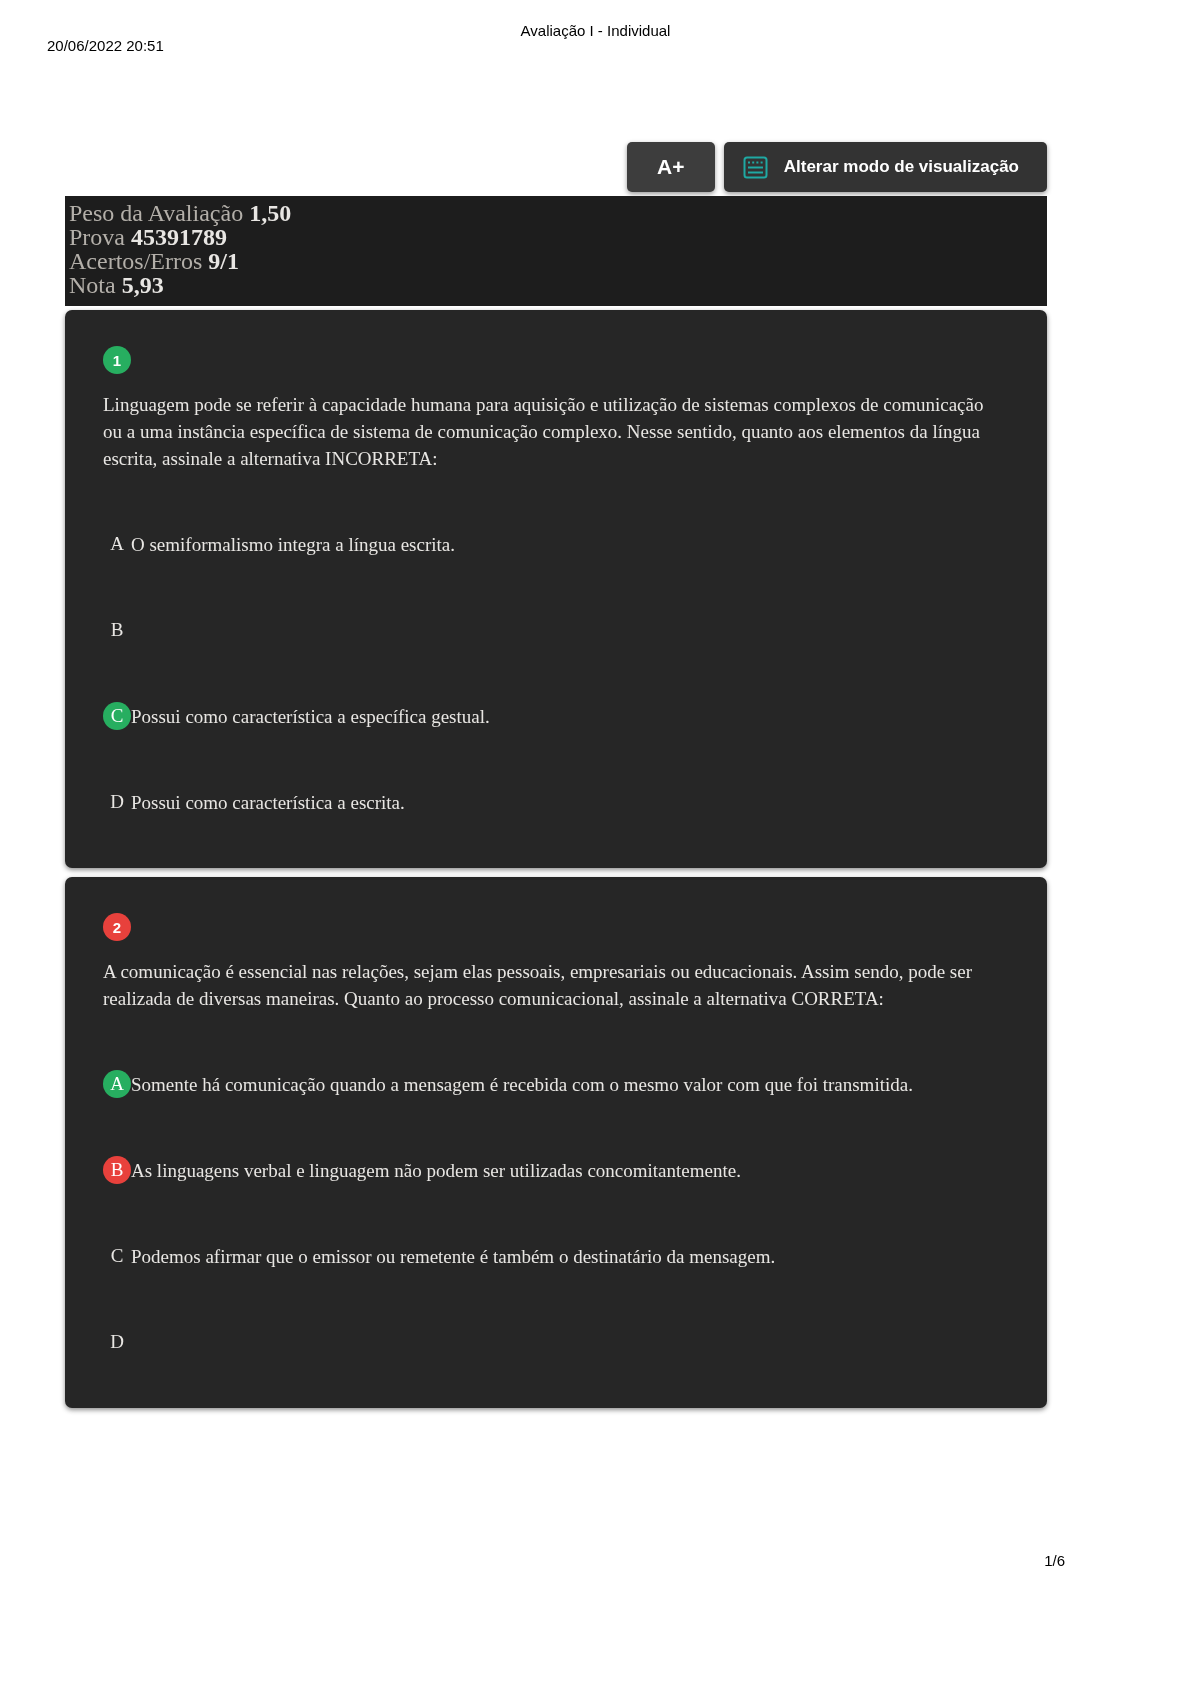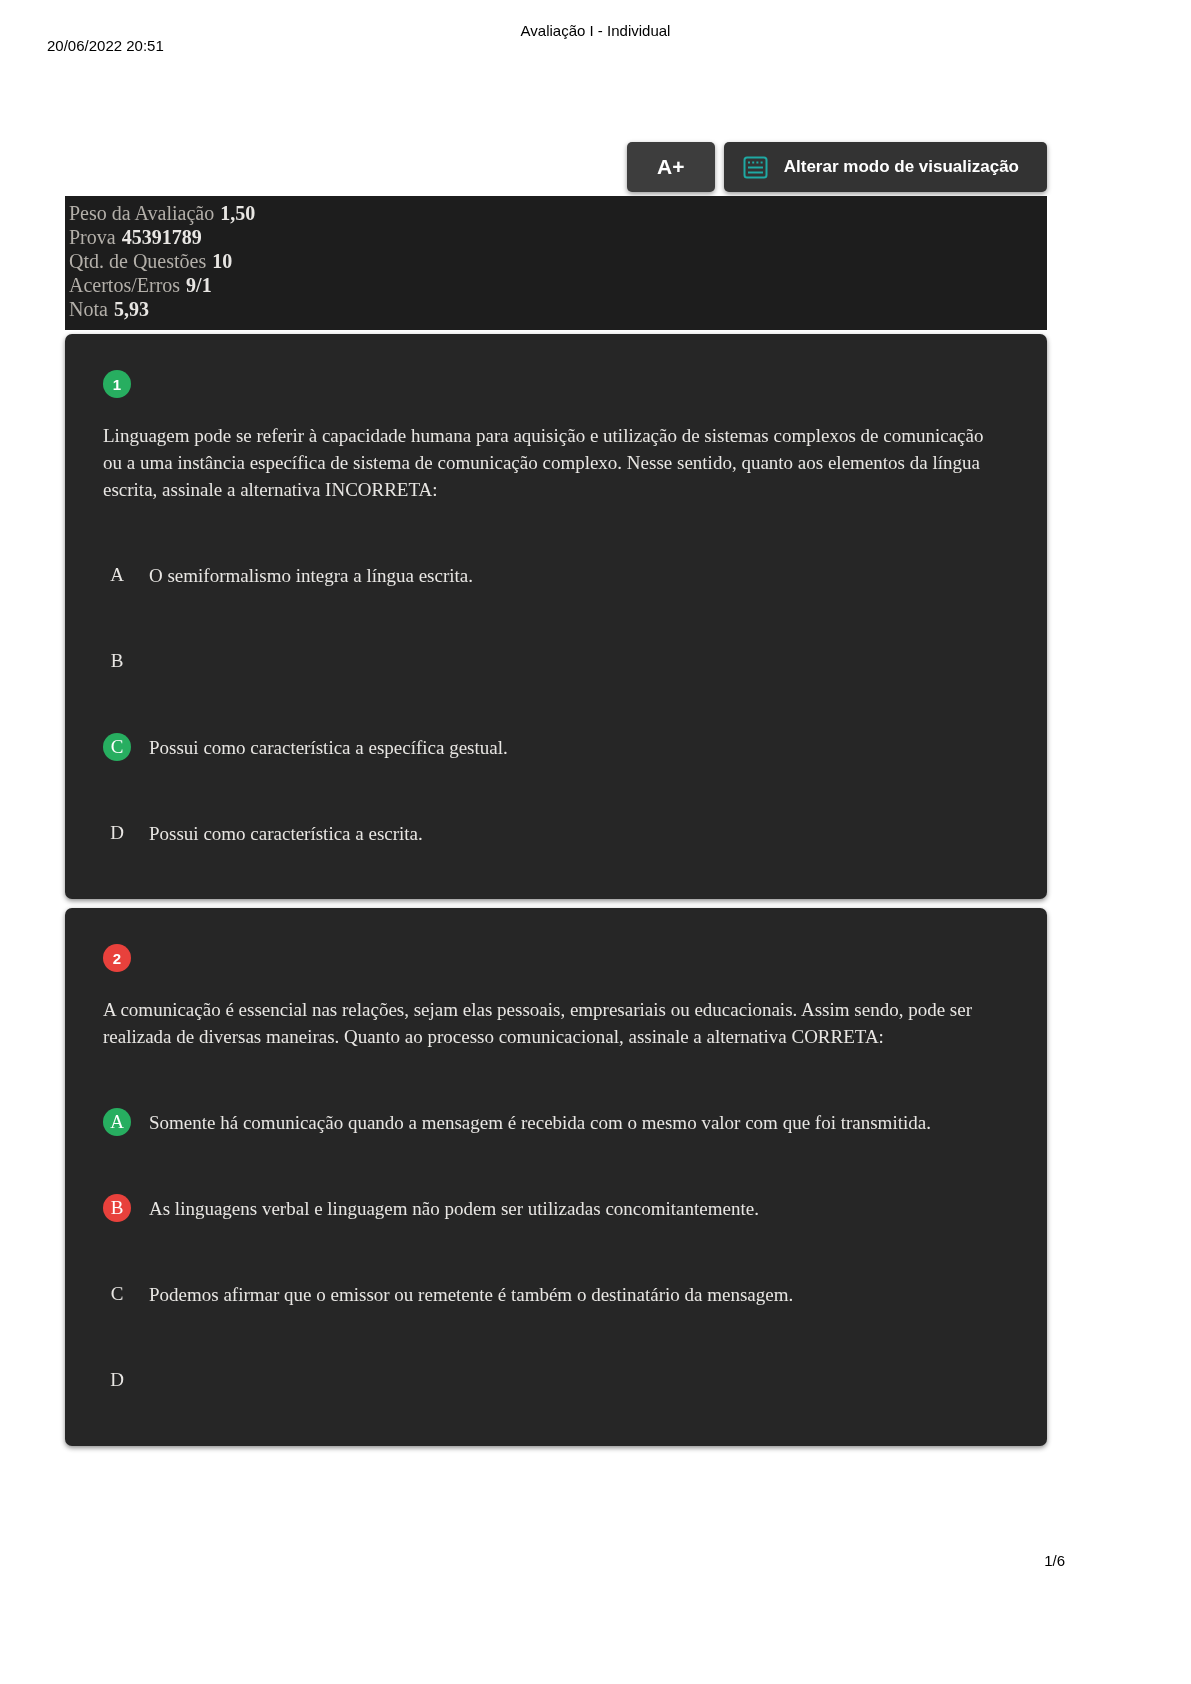--- a/index.html
+++ b/index.html
@@ -31,21 +31,21 @@
     display:flex; align-items:center; gap:15px; padding:0 28px 0 18px;text-align:right;
   }
   .viewmode-icon { display:flex; align-items:center; }
 
   
   .content { position:absolute; top:196px; left:65px; width:982px; }
 
   .summary {
     background:#1d1d1d; padding:5px 10px 9px 4px;
     font-family:"Liberation Serif","DejaVu Serif",serif;
-    font-size:20px; line-height:24px;
+    font-size:24px; line-height:24px;
   }
   .summary-row { white-space:nowrap; }
   .s-label { color:#b3afa9; }
   .s-value { color:#e8e6e3; font-weight:bold; margin-left:6px; }
 
   .question-card {
     background:#262626; border-radius:7px;
     box-shadow:0 2px 5px rgba(0,0,0,.45);
     padding:36px 56px 52px 38px; margin-top:4px;
     font-family:"Liberation Serif","DejaVu Serif",serif;
@@ -55,33 +55,33 @@
 
   .badge {
     width:28px; height:28px; border-radius:50%;
     display:flex; align-items:center; justify-content:center;
     font-family:"Liberation Sans",sans-serif; font-size:15px; font-weight:bold; color:#fff;
   }
   .badge[data-color="green"] { background:#27ae60; }
   .badge[data-color="red"]   { background:#e8413c; }
 
   .question-text {
-    margin-top:24px; font-size:19px; line-height:27px; max-width:900px;
+    margin-top:17px; font-size:19px; line-height:27px; max-width:900px;
   }
 
   .option { display:flex; align-items:flex-start; margin-top:58px; }
   .letter {
     flex:0 0 28px; width:28px; height:28px; border-radius:50%;
     display:flex; align-items:center; justify-content:center;
     font-size:19px; color:#e8e6e3;
   }
   .letter[data-marker="green"] { background:#27ae60; color:#ffffff; }
   .letter[data-marker="red"]   { background:#e8413c; color:#ffffff; }
   .option-text {
-    margin-left:18px; padding-top:1px;
+    padding-top:1px;
     font-size:19px; line-height:27px; max-width:830px;
   }
 
   .page-indicator {
     position:absolute; top:1552px; right:126px;
     font-size:15px; color:#000;
   }
 </style>
 </head>
 <body>
@@ -107,23 +107,20 @@
 </div>
 
 <div class="content">
 
   <div class="summary">
     <div class="summary-row">
       <span class="s-label">Peso da Avaliação</span><span class="s-value">1,50</span>
     </div>
     <div class="summary-row">
       <span class="s-label">Prova</span><span class="s-value">45391789</span>
-    </div>
-    <div class="summary-row">
-      <span class="s-label">Qtd. de Questões</span><span class="s-value">10</span>
     </div>
     <div class="summary-row">
       <span class="s-label">Acertos/Erros</span><span class="s-value">9/1</span>
     </div>
     <div class="summary-row">
       <span class="s-label">Nota</span><span class="s-value">5,93</span>
     </div>
   </div>
 
   <section class="question-card">

